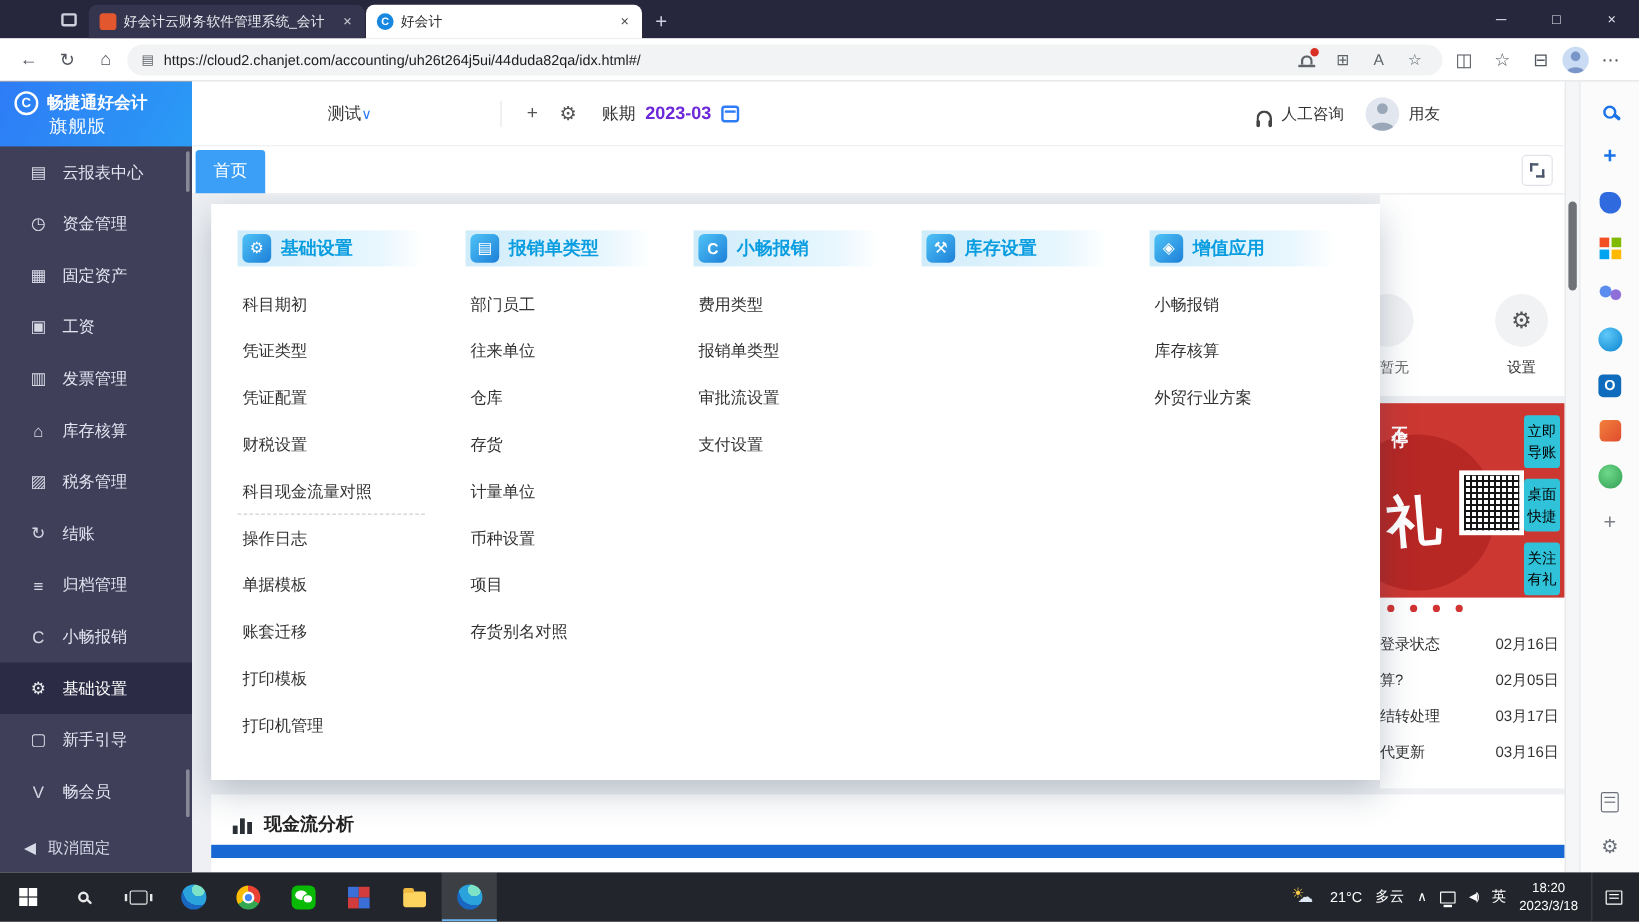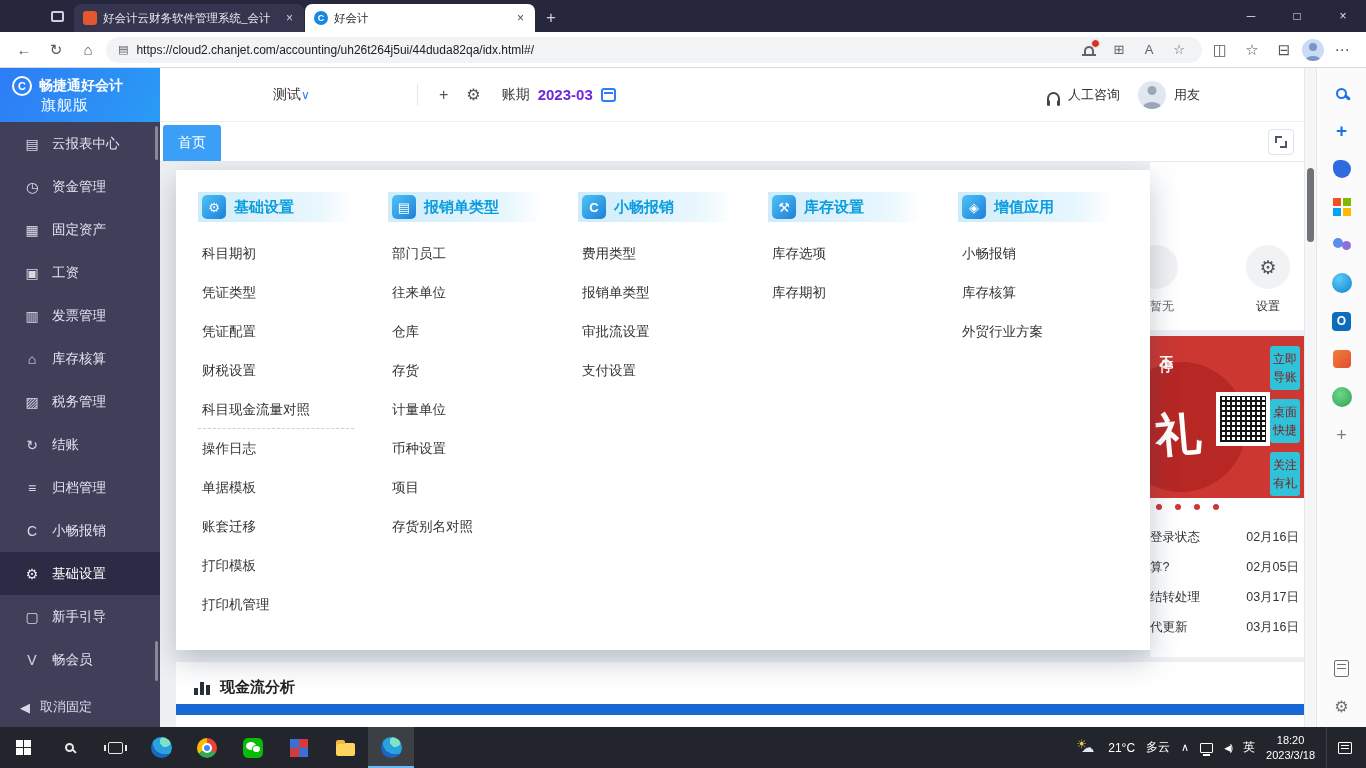--- a/index.html
+++ b/index.html
@@ -128,21 +128,21 @@
     background:rgba(150,15,15,.40);}
   .vtext{position:absolute;left:8px;top:8px;writing-mode:vertical-rl;color:#fff;font-size:14px;
     letter-spacing:4px;font-weight:bold;}
   .bigchar{position:absolute;left:5px;top:68px;color:#fff;font-size:46px;font-weight:bold;
     font-family:"DejaVu Serif","Liberation Serif",serif;transform:rotate(-5deg);}
   .qr{position:absolute;left:66px;top:56px;width:54px;height:54px;background:#fff;padding:4px;}
   .qr-in{width:100%;height:100%;
     background:repeating-linear-gradient(0deg,#141414 0 2px,transparent 2px 5px),
                repeating-linear-gradient(90deg,#141414 0 2px,transparent 2px 5px);}
   .bbtns{position:absolute;right:4px;top:10px;display:flex;flex-direction:column;gap:9px;}
-  .bbtn{width:30px;background:#30c2d9;color:#7f1d1d;font-size:12px;line-height:1.5;text-align:center;
+  .bbtn{width:30px;background:#30c2d9;color:#000000;font-size:12px;line-height:1.5;text-align:center;
     padding:4px 0;border-radius:3px;word-break:break-all;cursor:pointer;}
   .dots{position:absolute;left:6px;top:168px;display:flex;gap:13px;}
   .dot{width:6px;height:6px;border-radius:50%;background:#d23434;cursor:pointer;}
   .news{position:absolute;left:0;right:5px;top:186px;}
   .news-row{height:30px;display:flex;align-items:center;justify-content:space-between;
     font-size:12.5px;color:#333;cursor:pointer;}
   .news-row .t{white-space:nowrap;overflow:hidden;}
   .news-row .d{flex:none;}
 
   
@@ -609,32 +609,20 @@
                   <span>支付设置</span>
 
                 </div>
               </div>
           </div>
           <div class="mcol">
             <div class="mhead">
               <span class="hico">⚒</span>
               <span class="ht">库存设置</span>
             </div>
-            <div>
-
-                <div class="mitem">
-                  <span>库存选项</span>
-
-                </div>
-
-                <div class="mitem">
-                  <span>库存期初</span>
-
-                </div>
-              </div>
           </div>
           <div class="mcol">
             <div class="mhead">
               <span class="hico">◈</span>
               <span class="ht">增值应用</span>
             </div>
             <div>
 
                 <div class="mitem">
                   <span>小畅报销</span>

